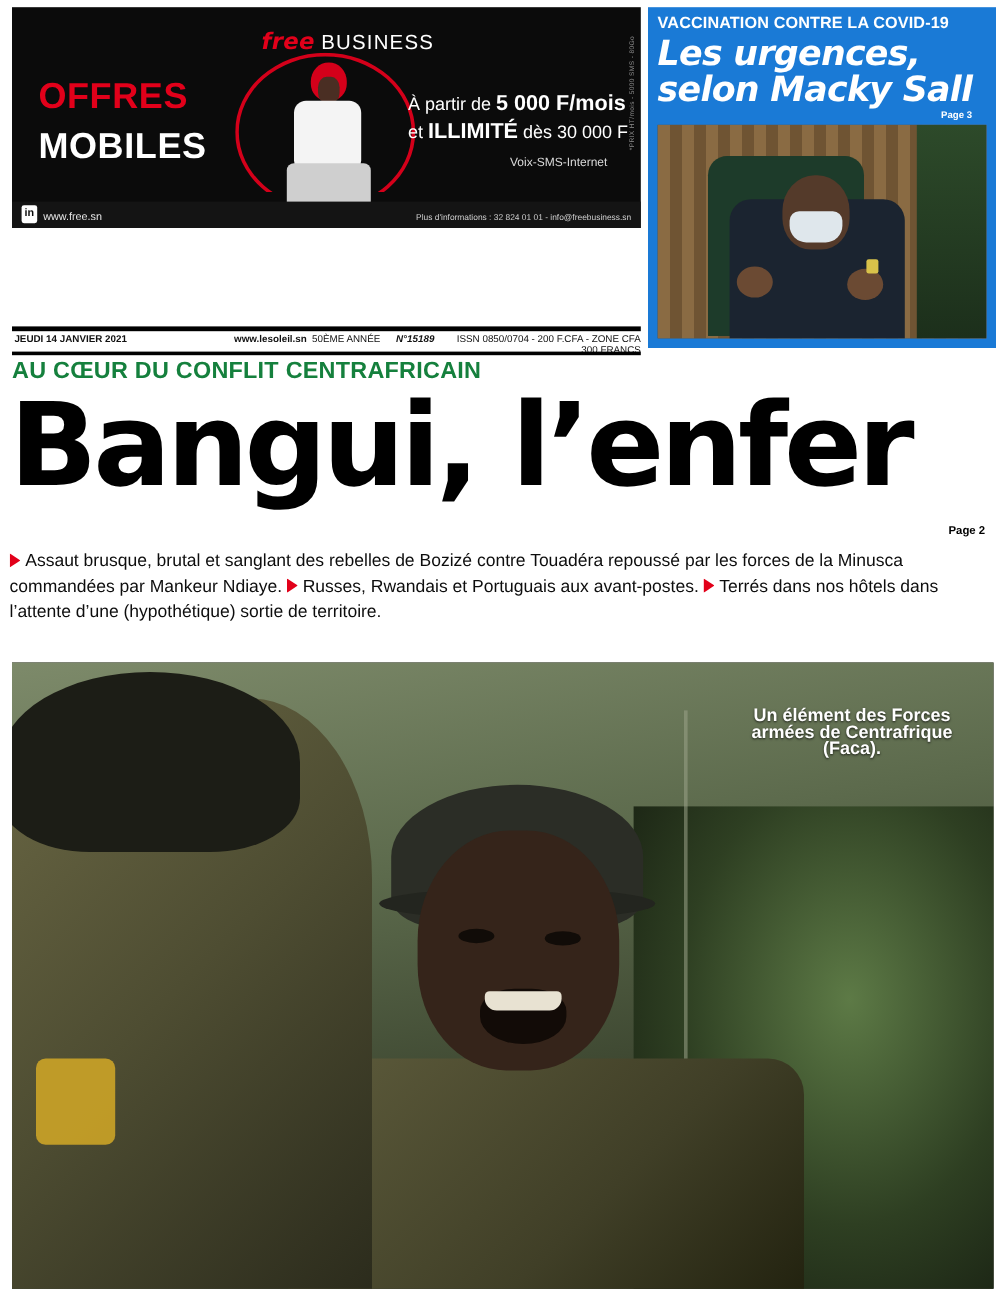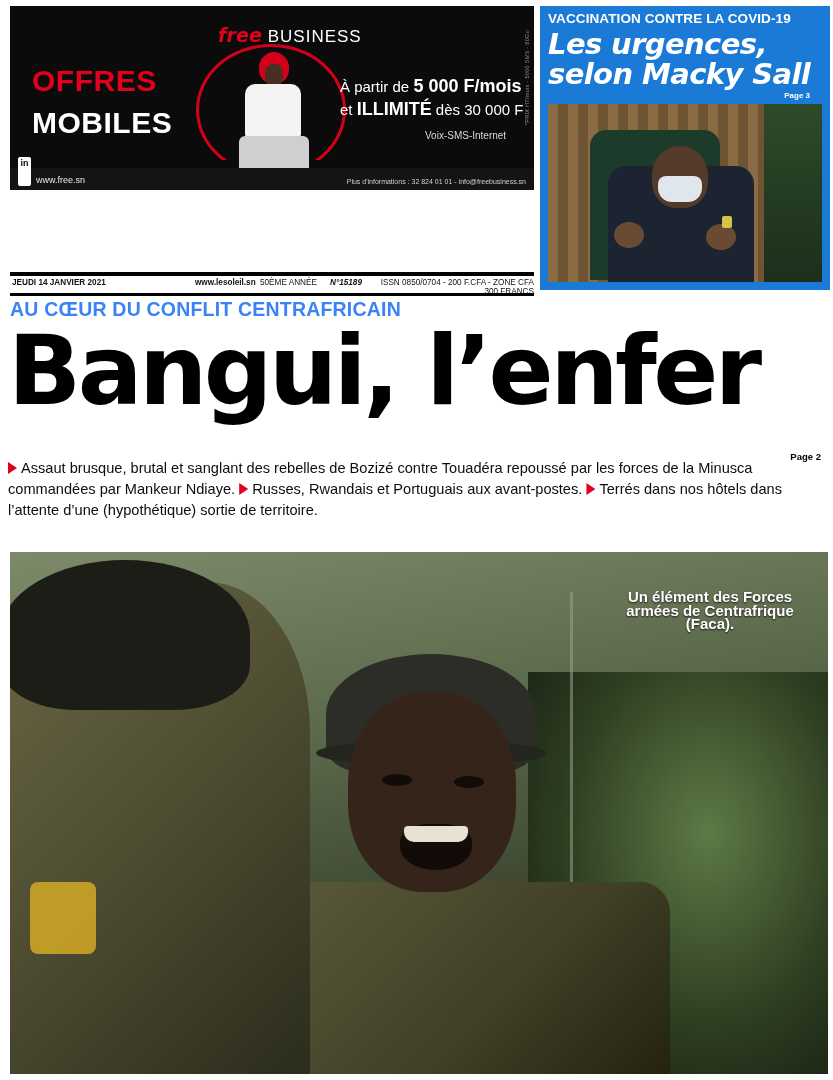--- a/index.html
+++ b/index.html
@@ -45,21 +45,21 @@
   }
   .ad-price2 b { font-size: 18px; }
   .ad-voix {
     position: absolute; left: 375px; top: 124px; color: #d9d9d9; font-size: 10px; margin-left: 40px;
   }
   .ad-footer-bar {
     position: absolute; left: 0; bottom: 0; width: 100%; height: 22px;
     background: #141414;
   }
   .ad-in {
-    position: absolute; left: 8px; bottom: 4px; width: 13px; height: 29px;
+    position: absolute; left: 8px; bottom: 4px; width: 13px; height: 15px;
     background: #fff; color: #0b0b0b; font-size: 9px; font-weight: bold;
     text-align: center; line-height: 13px; border-radius: 2px;
   }
   .ad-url { position: absolute; left: 26px; bottom: 5px; color: #e6e6e6; font-size: 9px; }
   .ad-info { position: absolute; right: 8px; bottom: 5px; color: #cfcfcf; font-size: 7px; }
   .ad-side {
     position: absolute; right: 4px; top: 24px; color: #8d8d8d; font-size: 5.5px;
     writing-mode: vertical-rl; transform: rotate(180deg); letter-spacing: .3px;
   }
   
@@ -178,31 +178,31 @@
   .infobar .annee { position: absolute; left: 250px; top: 1px; font-weight: normal; }
   .infobar .num { position: absolute; left: 320px; top: 1px; font-style: italic; }
   .infobar .issn { position: absolute; left: 363px; top: 1px; font-weight: normal; text-align: right; }
   .mast-rule-bot2 {
     position: absolute; left: 10px; top: 293px; width: 524px; height: 3px; background: #000;
   }
 
   
   .kicker {
     position: absolute; left: 10px; top: 298px;
-    color: #3b82f6; font-weight: bold; font-size: 19.5px; letter-spacing: .2px;
+    color: #15803d; font-weight: bold; font-size: 19.5px; letter-spacing: .2px;
     font-family: "Liberation Sans", sans-serif;
   }
   .headline {
     position: absolute; left: 8px; top: 322px; width: 820px;
     color: #000; font-weight: bold; font-size: 96px; line-height: 98px;
     letter-spacing: -3.5px; font-family: "DejaVu Sans", sans-serif;
   }
   .headline-page {
     position: absolute; right: 12px; top: 437px;
-    font-size: 9.5px; font-weight: bold; color: #000; margin-top: 14px;
+    font-size: 9.5px; font-weight: bold; color: #000;
   }
   .summary {
     position: absolute; left: 8px; top: 458px; width: 818px;
     font-size: 14.6px; line-height: 21px; color: #0d0d0d;
   }
   .bullet {
     display: inline-block; width: 9px; height: 12px; background: #e2001a;
     clip-path: polygon(0 0, 100% 50%, 0 100%);
     margin-right: 4px; vertical-align: -1px;
   }

